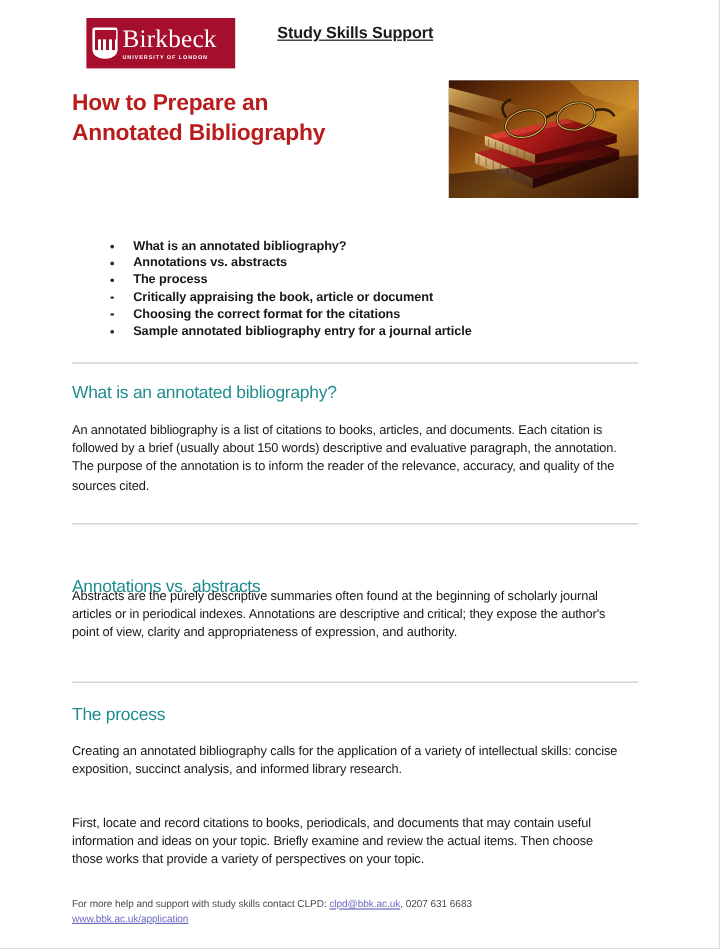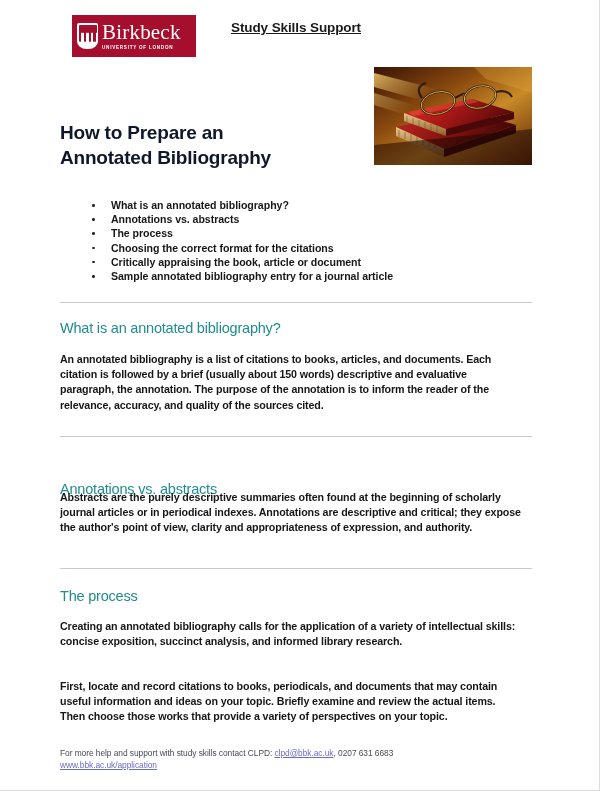--- a/index.html
+++ b/index.html
@@ -95,24 +95,23 @@
   }
 
   
   .doc-title {
     position: absolute;
     left: 60px;
     top: 74px;
     width: 300px;
     font-size: 19px;
     font-weight: bold;
-    color: #0f172a;
+    color: #b91c1c;
     line-height: 1.34;
     letter-spacing: -0.2px;
-    margin-top: 46px;
   }
   .hero {
     position: absolute;
     left: 374px;
     top: 67px;
     width: 158px;
     height: 98px;
     overflow: hidden;
     background: #2a0d06;
   }
@@ -165,21 +164,21 @@
     color: #1f8c8e;
     font-weight: normal;
     letter-spacing: -0.2px;
     white-space: nowrap;
   }
   .para {
     position: absolute;
     left: 60px;
     width: 461px;
     font-size: 10.7px;
-    font-weight: bold;
+    font-weight: normal;
     color: #17171a;
     line-height: 15.2px;
     letter-spacing: -0.12px;
   }
 
   
   .footer {
     position: absolute;
     left: 60px;
     top: 748px;
@@ -292,22 +291,22 @@
       </g>
 
       <polygon points="0,78 158,62 158,98 0,98" fill="#1d0803" opacity="0.55"></polygon>
     </svg>
   </div>
 
   <ul class="toc">
     <li>What is an annotated bibliography?</li>
     <li>Annotations vs. abstracts</li>
     <li>The process</li>
+    <li>Critically appraising the book, article or document</li>
     <li>Choosing the correct format for the citations</li>
-    <li>Critically appraising the book, article or document</li>
     <li>Sample annotated bibliography entry for a journal  article</li>
   </ul>
 
   <div class="rule" style="top:302px"></div>
   <div class="sec-head" style="top:320px">What is an annotated bibliography?</div>
   <div class="para" style="top:352px">An annotated bibliography is a list of citations to books, articles, and documents. Each citation is followed by a brief (usually about 150 words) descriptive and evaluative paragraph, the annotation. The purpose of the annotation is to inform the reader of the relevance, accuracy, and quality of the sources cited.</div>
 
   <div class="rule" style="top:436px"></div>
   <div class="sec-head" style="top:481px">Annotations vs. abstracts</div>
   <div class="para" style="top:490px">Abstracts are the purely descriptive summaries often found at the beginning of scholarly journal articles or in periodical indexes. Annotations are descriptive and critical; they expose the author's point of view, clarity and appropriateness of expression, and authority.</div>

